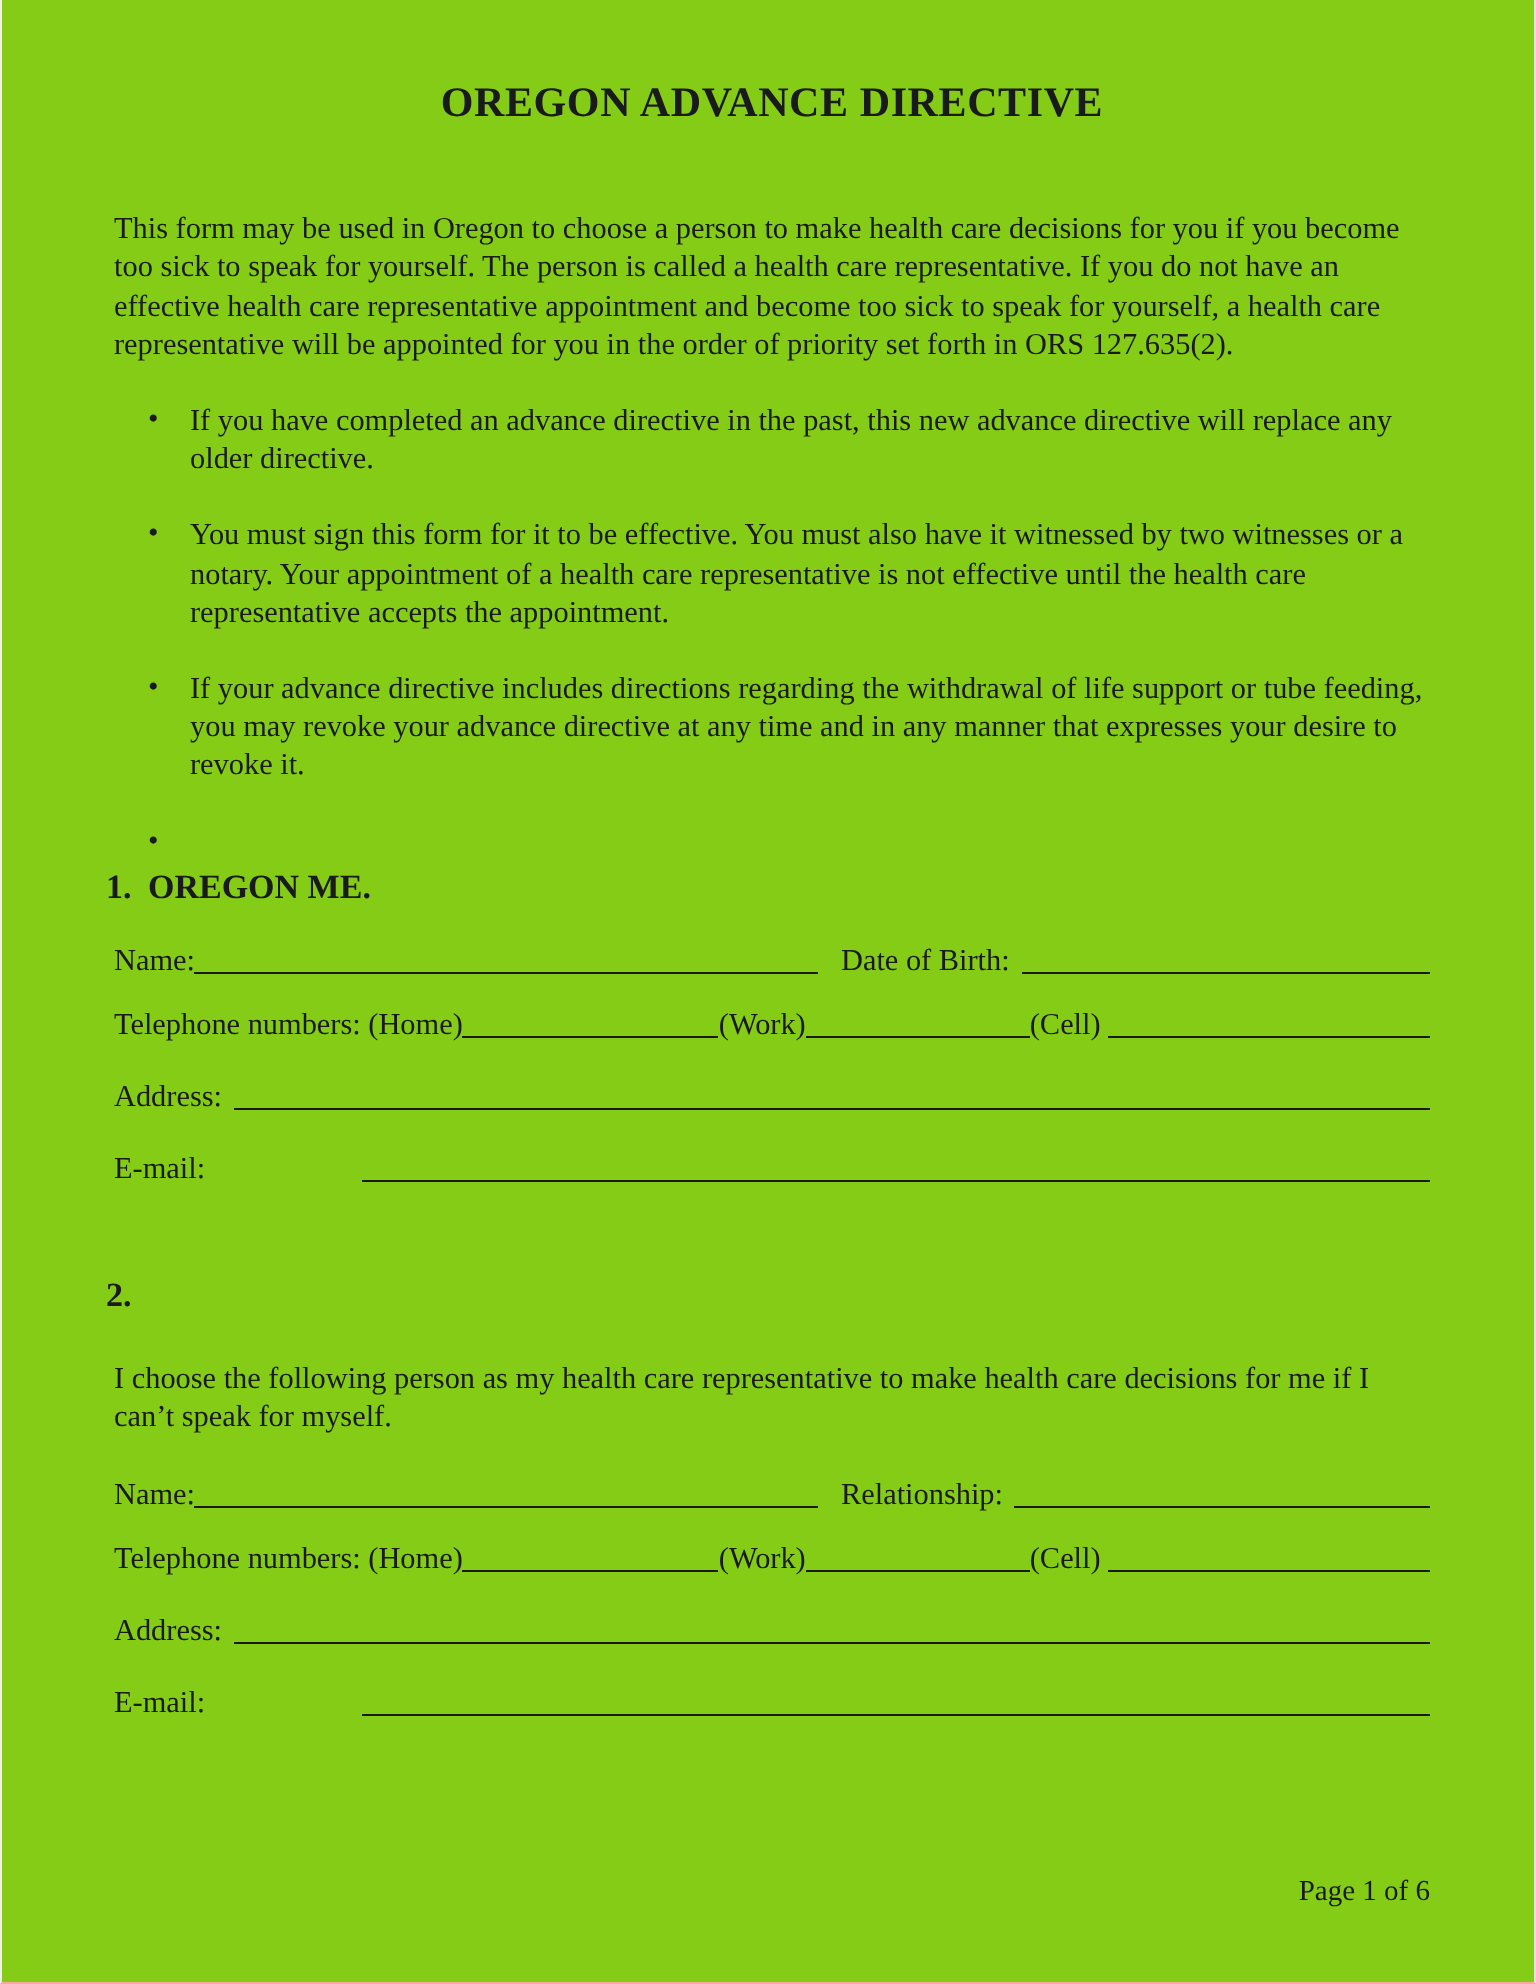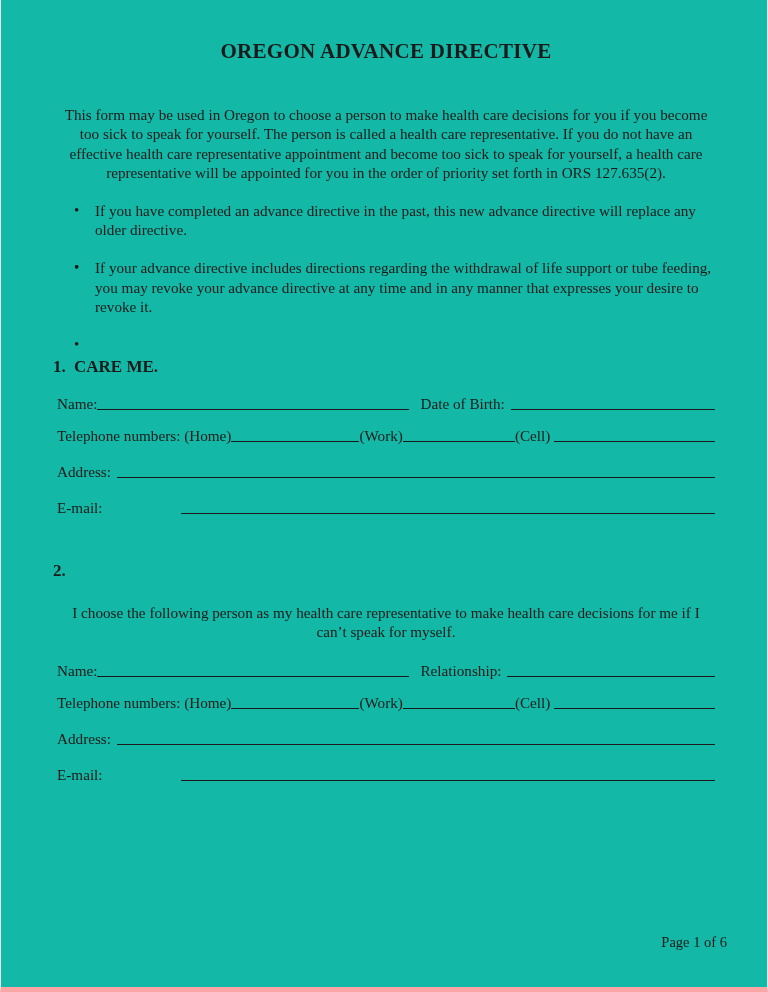--- a/index.html
+++ b/index.html
@@ -13,23 +13,23 @@
     font-family: "Liberation Serif", "DejaVu Serif", serif;
     color: #1a1a1a;
     -webkit-font-smoothing: antialiased;
   }
 
   .page {
     position: relative;
     box-sizing: border-box;
     width: 768px;
     height: 992px;
-    background: #14b8a6;
+    background: #84cc16;
     border-right: 1px solid #e3e3e3;
-    border-bottom: 5px solid #fca5a5;
+    border-bottom: 1px solid #fca5a5;
     border-left: 1px solid #f0f0f0;
     padding: 0;
     overflow: hidden;
   }
 
   .content {
     position: absolute;
     left: 56px;
     top: 0;
     width: 658px;
@@ -44,21 +44,21 @@
     font-weight: bold;
     letter-spacing: 0.3px;
     line-height: 1.1;
   }
 
   
   .para {
     margin: 0;
     font-size: 15.2px;
     line-height: 19.2px;
-    text-align: center;
+    text-align: left;
   }
   #intro-para { margin-top: 42px; }
   #values-para { margin-top: 19px; }
 
   
   .bullets {
     list-style: none;
     margin: 19px 0 0 0;
     padding: 0;
   }
@@ -114,21 +114,21 @@
     height: 1px;
     background: #1a1a1a;
     margin-bottom: 3px;
   }
   .rule.grow { flex: 1 1 auto; }
   .gap { flex: 0 0 auto; }
 
   
   .page-footer {
     position: absolute;
-    right: 40px;
+    right: 52px;
     bottom: 36px;
     font-size: 14.5px;
     line-height: 17px;
   }
 </style>
 </head>
 <body>
 
 <div class="page">
   <div class="content">
@@ -138,33 +138,34 @@
     <p class="para" id="intro-para">This form may be used in Oregon to choose a person to make health care decisions for you if you become too sick to speak for yourself.  The person is called a health care representative.  If you do not have an effective health care representative appointment and become too sick to speak for yourself, a health care representative will be appointed for you in the order of priority set forth in ORS 127.635(2).</p>
 
 
     <ul class="bullets">
       <li class="bullet-item">
         <span class="bullet-marker">•</span>
         <span>If you have completed an advance directive in the past, this new advance directive will replace any older directive.</span>
       </li>
       <li class="bullet-item">
         <span class="bullet-marker">•</span>
+        <span>You must sign this form for it to be effective. You must also have it witnessed by two witnesses or a notary. Your appointment of a health care representative is not effective until the health care representative accepts the appointment.</span>
       </li>
       <li class="bullet-item">
         <span class="bullet-marker">•</span>
         <span>If your advance directive includes directions regarding the withdrawal of life support or tube feeding, you may revoke your advance directive at any time and in any manner that expresses your desire to revoke it.</span>
       </li>
       <li class="bullet-item">
         <span class="bullet-marker">•</span>
       </li>
     </ul>
 
     <h2 class="section-heading" id="section-about">
       <span class="section-num">1.</span>
-      <span class="section-title">CARE ME.</span>
+      <span class="section-title">OREGON ME.</span>
     </h2>
 
     <div class="form-block">
       <div class="form-row">
         <span class="fld-label">Name:</span>
         <span class="rule" style="width:312px"></span>
         <span class="gap" style="width:11px">&nbsp;</span>
         <span class="fld-label">Date of Birth:</span>
         <span class="gap" style="width:6px">&nbsp;</span>
         <span class="rule grow"></span>

